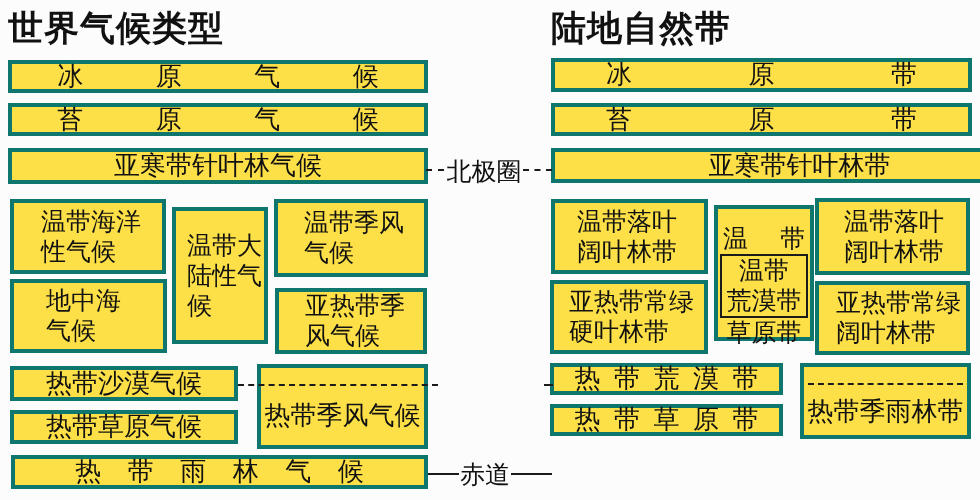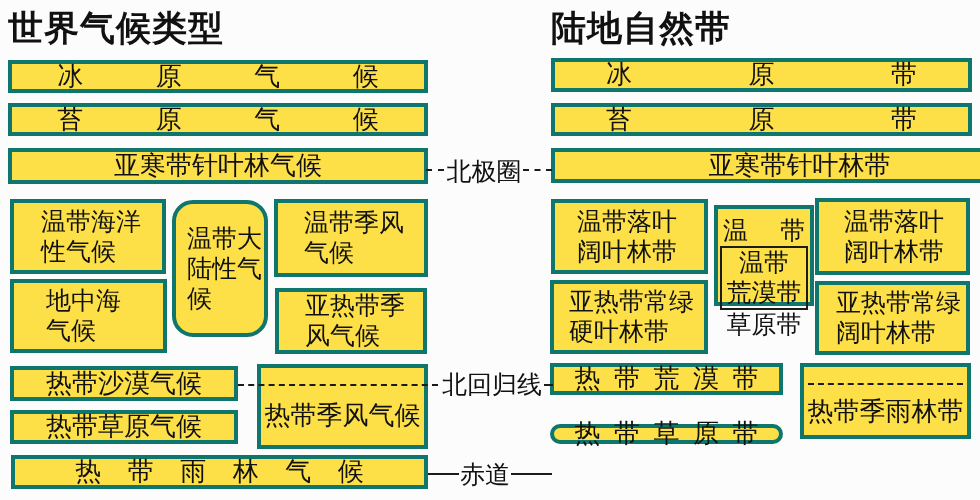--- a/index.html
+++ b/index.html
@@ -30,47 +30,47 @@
   .ws-xxl { word-spacing:110px; }  
   .ws-md  { word-spacing:20px; }   
   .ws-sm  { word-spacing:7px; }    
   .ws-temp{ word-spacing:26px; }   
 
   
   #l1  { left:8px;   top:60px;  width:420px; height:33px; }
   #l2  { left:8px;   top:103px; width:420px; height:33px; }
   #l3  { left:8px;   top:148px; width:420px; height:36px; }
   #l4  { left:10px;  top:199px; width:156px; height:75px;  padding-left:27px; }
-  #l5  { left:172px; top:200px; width:96px;  height:137px; padding-left:11px;border-radius:21px; }
+  #l5  { left:172px; top:207px; width:96px;  height:137px; padding-left:11px; }
   #l6  { left:274px; top:199px; width:154px; height:78px;  padding-left:26px; }
   #l7  { left:10px;  top:279px; width:157px; height:74px;  padding-left:32px; }
   #l8  { left:275px; top:288px; width:152px; height:66px;  padding-left:26px; }
   #l9  { left:10px;  top:366px; width:228px; height:35px; }
   #l10 { left:10px;  top:410px; width:228px; height:34px; }
   #l11 { left:257px; top:364px; width:171px; height:85px; padding-top:18px; }
   #l12 { left:11px;  top:455px; width:417px; height:34px; }
 
   
   #r1  { left:551px; top:58px;  width:421px; height:34px; }
   #r2  { left:551px; top:103px; width:421px; height:33px; }
   #r3  { left:551px; top:148px; width:497px; height:35px; }
   #r4  { left:551px; top:199px; width:157px; height:75px; padding-left:22px; }
-  #r5  { left:714px; top:205px; width:100px; height:101px;
+  #r5  { left:714px; top:205px; width:100px; height:136px;
          flex-direction:column; justify-content:space-between;
-         padding:7px 0 4px; font-size:25px; }
+         padding:15px 0 4px; font-size:25px; }
   .box-nested {
     border:2px solid #1b1b1b; width:88px; height:77px;
     display:flex; align-items:center; justify-content:center;
     font-size:25px; line-height:1.2; white-space:pre-line; text-align:center;
   }
   #r6  { left:815px; top:198px; width:155px; height:77px; padding-left:25px; }
   #r7  { left:550px; top:280px; width:158px; height:74px; padding-left:15px; }
   #r8  { left:815px; top:281px; width:155px; height:74px; padding-left:17px; }
   #r9  { left:550px; top:363px; width:233px; height:32px; }
-  #r10 { left:550px; top:424px; width:233px; height:20px;border-radius:14px; }
+  #r10 { left:550px; top:404px; width:233px; height:32px; }
   #r11 { left:800px; top:363px; width:171px; height:76px;
          align-items:flex-end; padding-bottom:8px; }
   #r11-dash { position:absolute; left:4px; right:4px; top:16px;
          border-top:2px dashed #1b1b1b; }
   #r12 { left:551px; top:455px; width:419px; height:31px; }
 
   
   .lat-label {
     position:absolute; font-size:25px; z-index:3; white-space:nowrap;
     display:flex; align-items:center; justify-content:center;
@@ -143,20 +143,19 @@
     <div id="r11-dash"></div>
     <span>热带季雨林带</span>
   </div>
 
 
   <div class="dash" id="dash-arctic-l"></div>
   <div class="lat-label" id="lbl-arctic">北极圈</div>
   <div class="dash" id="dash-arctic-r"></div>
 
   <div class="dash" id="dash-cancer-main"></div>
-  <div class="lat-label" id="lbl-cancer">北回归线</div>
   <div class="dash" id="dash-cancer-r"></div>
 
   <div class="solid-line" id="line-equator-l"></div>
   <div class="lat-label" id="lbl-equator">赤道</div>
   <div class="solid-line" id="line-equator-r"></div>
 
 </div>
 
 </body></html>

